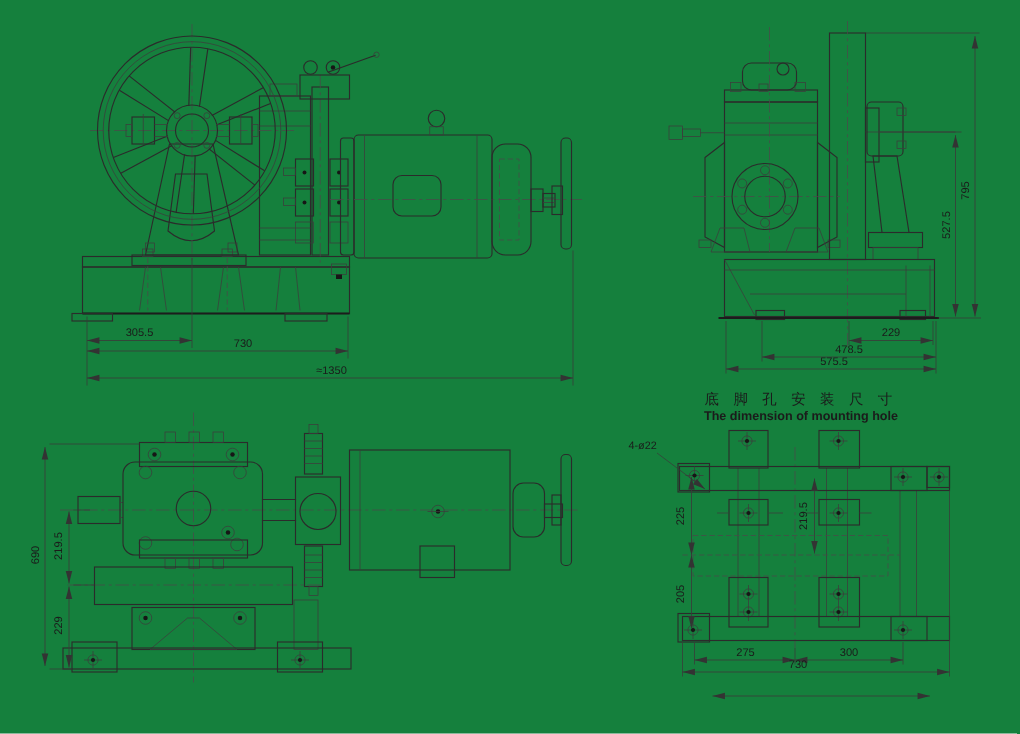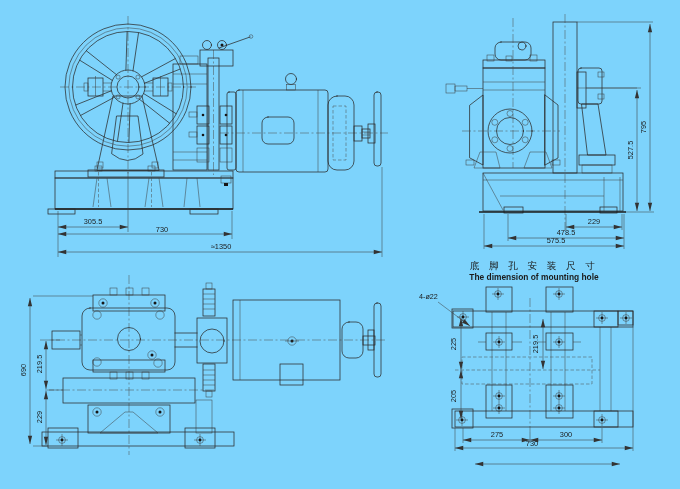--- a/index.html
+++ b/index.html
@@ -1,16 +1,16 @@
 <!DOCTYPE html>
 <html><head>
 <meta charset="utf-8">
 <style>
   html,body{margin:0;padding:0;background:#e8e8e8;}
-  #stage{width:680px;height:489px;background:#7dd3fc;position:relative;margin:0;overflow:hidden;}
+  #stage{width:680px;height:489px;background:#15803d;position:relative;margin:0;overflow:hidden;}
   svg{display:block;}
   .ln{stroke:#2b2b2b;stroke-width:.75;fill:none;stroke-linecap:square;stroke-linejoin:miter;}
   .lt{stroke:#3c3c3c;stroke-width:.5;fill:none;}
   .lh{stroke:#1c1c1c;stroke-width:1.4;fill:none;}
   .cl{stroke:#4a4a4a;stroke-width:.5;fill:none;stroke-dasharray:9 2.5 2 2.5;}
   .dsh{stroke:#4a4a4a;stroke-width:.5;fill:none;stroke-dasharray:3.5 2;}
   .ext{stroke:#3a3a3a;stroke-width:.5;fill:none;}
   .dim{stroke:#3a3a3a;stroke-width:.55;fill:none;marker-start:url(#arw);marker-end:url(#arw);}
   .fillb{fill:#161616;stroke:none;}
   text{font-family:"Liberation Sans","DejaVu Sans",sans-serif;fill:#1b1b1b;}

